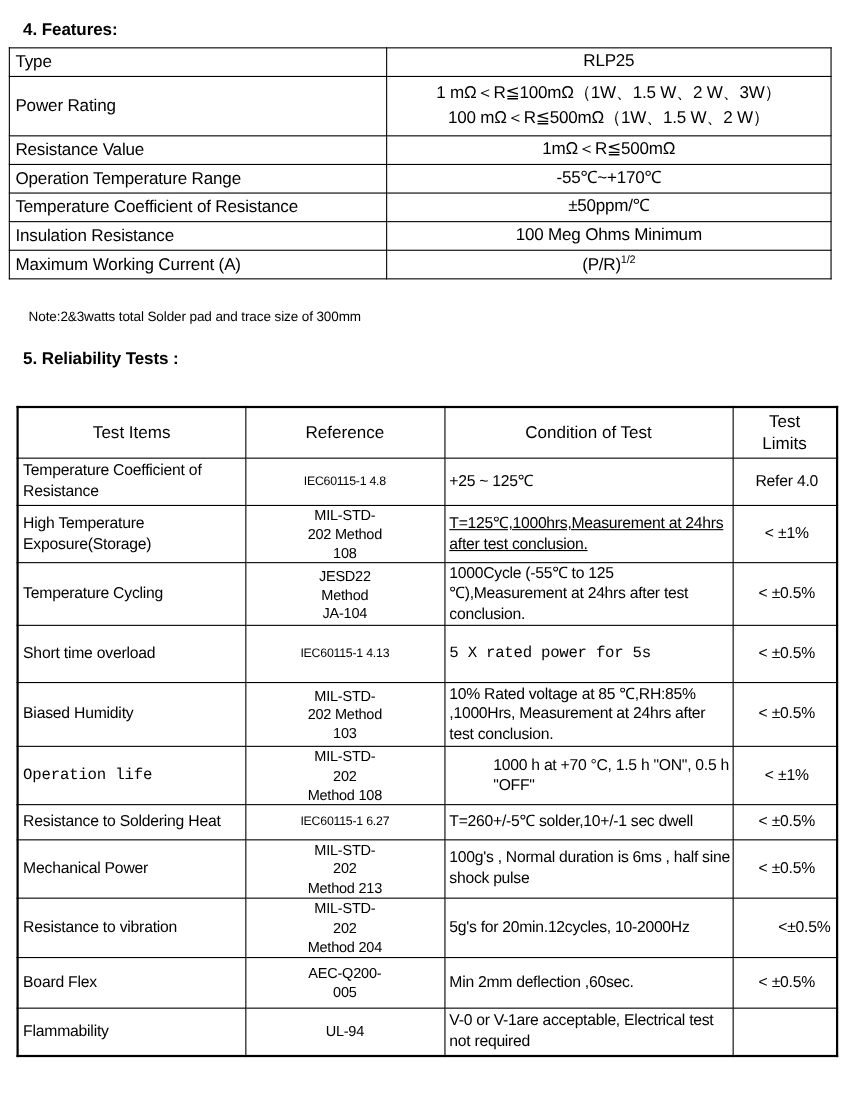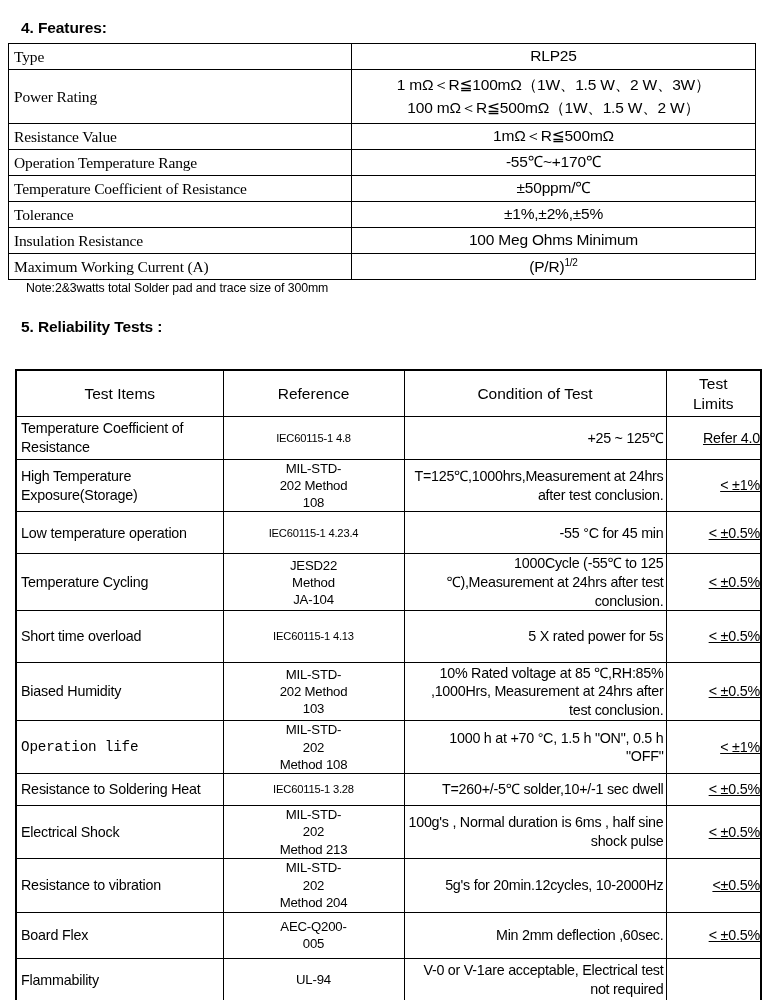--- a/index.html
+++ b/index.html
@@ -64,21 +64,20 @@
   }
   #features-table td {
     height: 25px;
   }
   #features-table .label-cell {
     width: 337px;
     padding-left: 5px;
     font-size: 15.5px;
     text-align: left;
     letter-spacing: -0.15px;
-    font-family: Liberation Serif, serif;
   }
   #features-table .value-cell {
     text-align: center;
     font-size: 15.5px;
     letter-spacing: -0.2px;
   }
   #features-table tr.power-row td {
     height: 53px;
   }
   .value-line {
@@ -124,28 +123,27 @@
     text-align: center;
     font-size: 13.2px;
     letter-spacing: -0.2px;
   }
   #reliability-table td.ref.small {
     font-size: 11.2px;
   }
   #reliability-table td.cond {
     padding-left: 4px;
     padding-right: 2px;
-    text-align: right;
+    text-align: left;
     letter-spacing: -0.25px;
   }
   #reliability-table td.limit {
     padding-left: 4px;
-    text-align: right;
-    letter-spacing: -0.2px;
-    text-decoration: underline;
+    text-align: center;
+    letter-spacing: -0.2px;
   }
 </style>
 </head>
 <body>
 
 <div id="features-heading" class="section-heading">4. Features:</div>
 
 <table id="features-table">
   <tbody>
       <tr>
@@ -170,26 +168,20 @@
       <tr>
         <td class="label-cell">Operation Temperature Range</td>
         <td class="value-cell">
           <span class="value-line">-55℃~+170℃</span>
         </td>
       </tr>
       <tr>
         <td class="label-cell">Temperature Coefficient of Resistance</td>
         <td class="value-cell">
           <span class="value-line">±50ppm/℃</span>
-        </td>
-      </tr>
-      <tr>
-        <td class="label-cell">Tolerance</td>
-        <td class="value-cell">
-          <span class="value-line">±1%,±2%,±5%</span>
         </td>
       </tr>
       <tr>
         <td class="label-cell">Insulation Resistance</td>
         <td class="value-cell">
           <span class="value-line">100 Meg Ohms Minimum</span>
         </td>
       </tr>
       <tr>
         <td class="label-cell">Maximum Working Current (A)</td>
@@ -223,67 +215,61 @@
         <td class="item" style="white-space: pre-line;">Temperature Coefficient of Resistance</td>
         <td class="ref small" style="white-space: pre-line;">IEC60115-1 4.8</td>
         <td class="cond" style="white-space: pre-line;">+25 ~ 125℃</td>
         <td class="limit" style="white-space: pre-line;">Refer 4.0</td>
       </tr>
       <tr style="height: 42px;">
         <td class="item" style="white-space: pre-line;">High Temperature Exposure(Storage)</td>
         <td class="ref" style="white-space: pre-line;">MIL-STD-
 202 Method
 108</td>
-        <td class="cond" style="white-space: pre-line;">T=125℃,1000hrs,Measurement at 24hrs after test conclusion.</td>
+        <td class="cond" style="white-space: pre-line; text-decoration: underline;">T=125℃,1000hrs,Measurement at 24hrs after test conclusion.</td>
         <td class="limit" style="white-space: pre-line;">&lt; ±1%</td>
-      </tr>
-      <tr style="height: 42px;">
-        <td class="item" style="white-space: pre-line;">Low temperature operation</td>
-        <td class="ref small" style="white-space: pre-line;">IEC60115-1 4.23.4</td>
-        <td class="cond" style="white-space: pre-line;">-55 °C for 45 min</td>
-        <td class="limit" style="white-space: pre-line;">&lt; ±0.5%</td>
       </tr>
       <tr style="height: 52px;">
         <td class="item" style="white-space: pre-line;">Temperature Cycling</td>
         <td class="ref" style="white-space: pre-line;">JESD22
 Method
 JA-104</td>
         <td class="cond" style="white-space: pre-line;">1000Cycle (-55℃  to 125 ℃),Measurement at 24hrs after test conclusion.</td>
         <td class="limit" style="white-space: pre-line;">&lt; ±0.5%</td>
       </tr>
       <tr style="height: 52px;">
         <td class="item" style="white-space: pre-line;">Short time overload</td>
         <td class="ref small" style="white-space: pre-line;">IEC60115-1 4.13</td>
-        <td class="cond" style="white-space: pre-line;">5 X rated power for 5s</td>
+        <td class="cond" style="white-space: pre-line; font-family: Liberation Mono, monospace;">5 X rated power for 5s</td>
         <td class="limit" style="white-space: pre-line;">&lt; ±0.5%</td>
       </tr>
       <tr style="height: 58px;">
         <td class="item" style="white-space: pre-line;">Biased Humidity</td>
         <td class="ref" style="white-space: pre-line;">MIL-STD-
 202 Method
 103</td>
         <td class="cond" style="white-space: pre-line;">10% Rated voltage at 85 ℃,RH:85% ,1000Hrs, Measurement at 24hrs after test conclusion.</td>
         <td class="limit" style="white-space: pre-line;">&lt; ±0.5%</td>
       </tr>
       <tr style="height: 53px;">
         <td class="item" style="white-space: pre-line; font-family: Liberation Mono, monospace;">Operation life</td>
         <td class="ref" style="white-space: pre-line;">MIL-STD-
 202
 Method 108</td>
         <td class="cond" style="white-space: pre-line; padding-left: 44px;">1000 h at +70 °C, 1.5 h "ON", 0.5 h "OFF"</td>
         <td class="limit" style="white-space: pre-line;">&lt; ±1%</td>
       </tr>
       <tr style="height: 32px;">
         <td class="item" style="white-space: pre-line;">Resistance to Soldering Heat</td>
-        <td class="ref small" style="white-space: pre-line;">IEC60115-1 3.28</td>
+        <td class="ref small" style="white-space: pre-line;">IEC60115-1 6.27</td>
         <td class="cond" style="white-space: pre-line;">T=260+/-5℃  solder,10+/-1 sec dwell</td>
         <td class="limit" style="white-space: pre-line;">&lt; ±0.5%</td>
       </tr>
       <tr style="height: 52px;">
-        <td class="item" style="white-space: pre-line;">Electrical Shock</td>
+        <td class="item" style="white-space: pre-line;">Mechanical Power</td>
         <td class="ref" style="white-space: pre-line;">MIL-STD-
 202
 Method 213</td>
         <td class="cond" style="white-space: pre-line; margin-left: 32px;">100g's , Normal duration is 6ms , half sine shock pulse</td>
         <td class="limit" style="white-space: pre-line;">&lt; ±0.5%</td>
       </tr>
       <tr style="height: 54px;">
         <td class="item" style="white-space: pre-line;">Resistance to vibration</td>
         <td class="ref" style="white-space: pre-line;">MIL-STD-
 202

